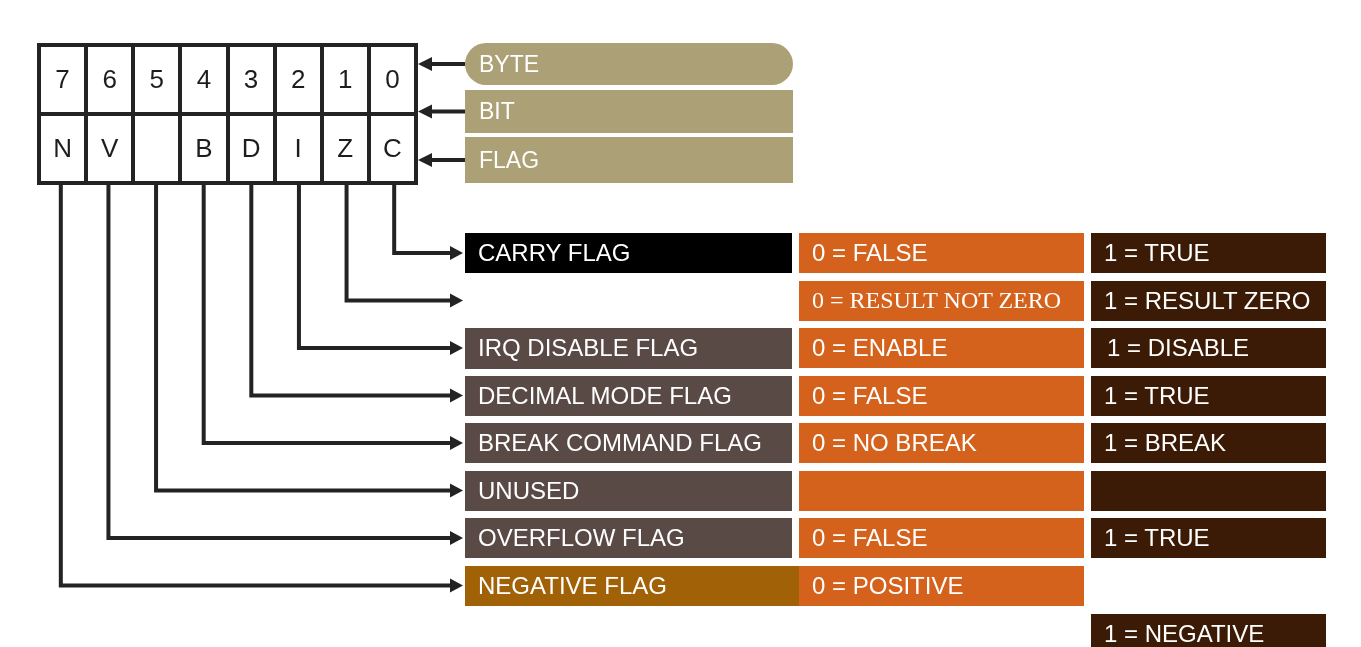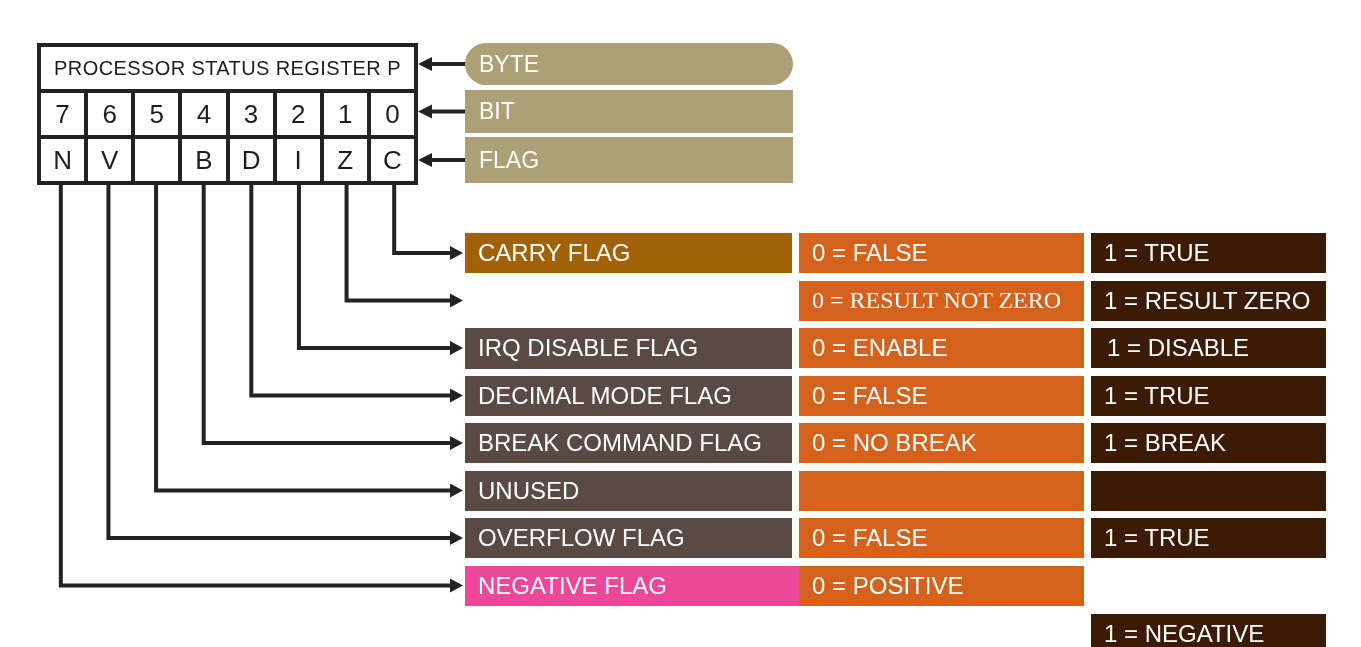--- a/index.html
+++ b/index.html
@@ -85,21 +85,20 @@
         <path d="M108.4375 183 V538 H450" stroke="#232323" stroke-width="4" fill="none"></path>
         <polygon points="450,531 450,545 463,538" fill="#232323"></polygon>
       </g>
       <g>
         <path d="M60.8125 183 V585.5 H450" stroke="#232323" stroke-width="4" fill="none"></path>
         <polygon points="450,578.5 450,592.5 463,585.5" fill="#232323"></polygon>
       </g>
     </svg>
 
   <div id="register">
-    <div class="reg-title">PROCESSOR STATUS REGISTER P</div>
     <div class="reg-cells" id="bit-row">
         <div class="reg-cell">7</div>
         <div class="reg-cell">6</div>
         <div class="reg-cell">5</div>
         <div class="reg-cell">4</div>
         <div class="reg-cell">3</div>
         <div class="reg-cell">2</div>
         <div class="reg-cell">1</div>
         <div class="reg-cell">0</div>
       </div>
@@ -115,38 +114,38 @@
       </div>
   </div>
 
   <div id="pointer-labels">
       <div class="ptr-label" style="top: 43px; height: 42px; background: rgb(172, 160, 119); border-radius: 21px;">BYTE</div>
       <div class="ptr-label" style="top: 90px; height: 43px; background: rgb(172, 160, 119);">BIT</div>
       <div class="ptr-label" style="top: 137px; height: 46px; background: rgb(172, 160, 119);">FLAG</div>
     </div>
 
   <div id="rows">
-      <div class="rcell" style="top: 233px; left: 465px; width: 327px; background: #a16207;">CARRY FLAG</div>
+      <div class="rcell" style="top: 233px; left: 465px; width: 327px; background: #000000;">CARRY FLAG</div>
       <div class="rcell" style="top: 233px; left: 799px; width: 285px; background: rgb(212, 98, 28);">0 = FALSE</div>
       <div class="rcell" style="top: 233px; left: 1091px; width: 235px; background: rgb(59, 27, 5);">1 = TRUE</div>
       <div class="rcell" style="top: 280.5px; left: 465px; width: 327px; background: rgb(89, 74, 69); margin-top: 48px;">ZERO FLAG</div>
       <div class="rcell" style="top: 280.5px; left: 799px; width: 285px; background: rgb(212, 98, 28); font-family: Liberation Serif, serif;">0 = RESULT NOT ZERO</div>
       <div class="rcell" style="top: 280.5px; left: 1091px; width: 235px; background: rgb(59, 27, 5);">1 = RESULT ZERO</div>
       <div class="rcell" style="top: 328px; left: 465px; width: 327px; background: rgb(89, 74, 69);">IRQ DISABLE FLAG</div>
       <div class="rcell" style="top: 328px; left: 799px; width: 285px; background: rgb(212, 98, 28);">0 = ENABLE</div>
       <div class="rcell" style="top: 328px; left: 1091px; width: 235px; background: rgb(59, 27, 5); padding-left: 16px;">1 = DISABLE</div>
       <div class="rcell" style="top: 375.5px; left: 465px; width: 327px; background: rgb(89, 74, 69);">DECIMAL MODE FLAG</div>
       <div class="rcell" style="top: 375.5px; left: 799px; width: 285px; background: rgb(212, 98, 28);">0 = FALSE</div>
       <div class="rcell" style="top: 375.5px; left: 1091px; width: 235px; background: rgb(59, 27, 5);">1 = TRUE</div>
       <div class="rcell" style="top: 423px; left: 465px; width: 327px; background: rgb(89, 74, 69);">BREAK COMMAND FLAG</div>
       <div class="rcell" style="top: 423px; left: 799px; width: 285px; background: rgb(212, 98, 28);">0 = NO BREAK</div>
       <div class="rcell" style="top: 423px; left: 1091px; width: 235px; background: rgb(59, 27, 5);">1 = BREAK</div>
       <div class="rcell" style="top: 470.5px; left: 465px; width: 327px; background: rgb(89, 74, 69);">UNUSED</div>
       <div class="rcell" style="top: 470.5px; left: 799px; width: 285px; background: rgb(212, 98, 28);"></div>
       <div class="rcell" style="top: 470.5px; left: 1091px; width: 235px; background: rgb(59, 27, 5);"></div>
       <div class="rcell" style="top: 518px; left: 465px; width: 327px; background: rgb(89, 74, 69);">OVERFLOW FLAG</div>
       <div class="rcell" style="top: 518px; left: 799px; width: 285px; background: rgb(212, 98, 28);">0 = FALSE</div>
       <div class="rcell" style="top: 518px; left: 1091px; width: 235px; background: rgb(59, 27, 5);">1 = TRUE</div>
-      <div class="rcell" style="top: 565.5px; left: 465px; width: 337px; background: #ec4899;">NEGATIVE FLAG</div>
+      <div class="rcell" style="top: 565.5px; left: 465px; width: 337px; background: #a16207;">NEGATIVE FLAG</div>
       <div class="rcell" style="top: 565.5px; left: 799px; width: 285px; background: rgb(212, 98, 28);">0 = POSITIVE</div>
       <div class="rcell" style="top: 565.5px; left: 1091px; width: 235px; background: rgb(59, 27, 5); margin-top: 48px;">1 = NEGATIVE</div>
     </div>
 </div>
 
 </body></html>

